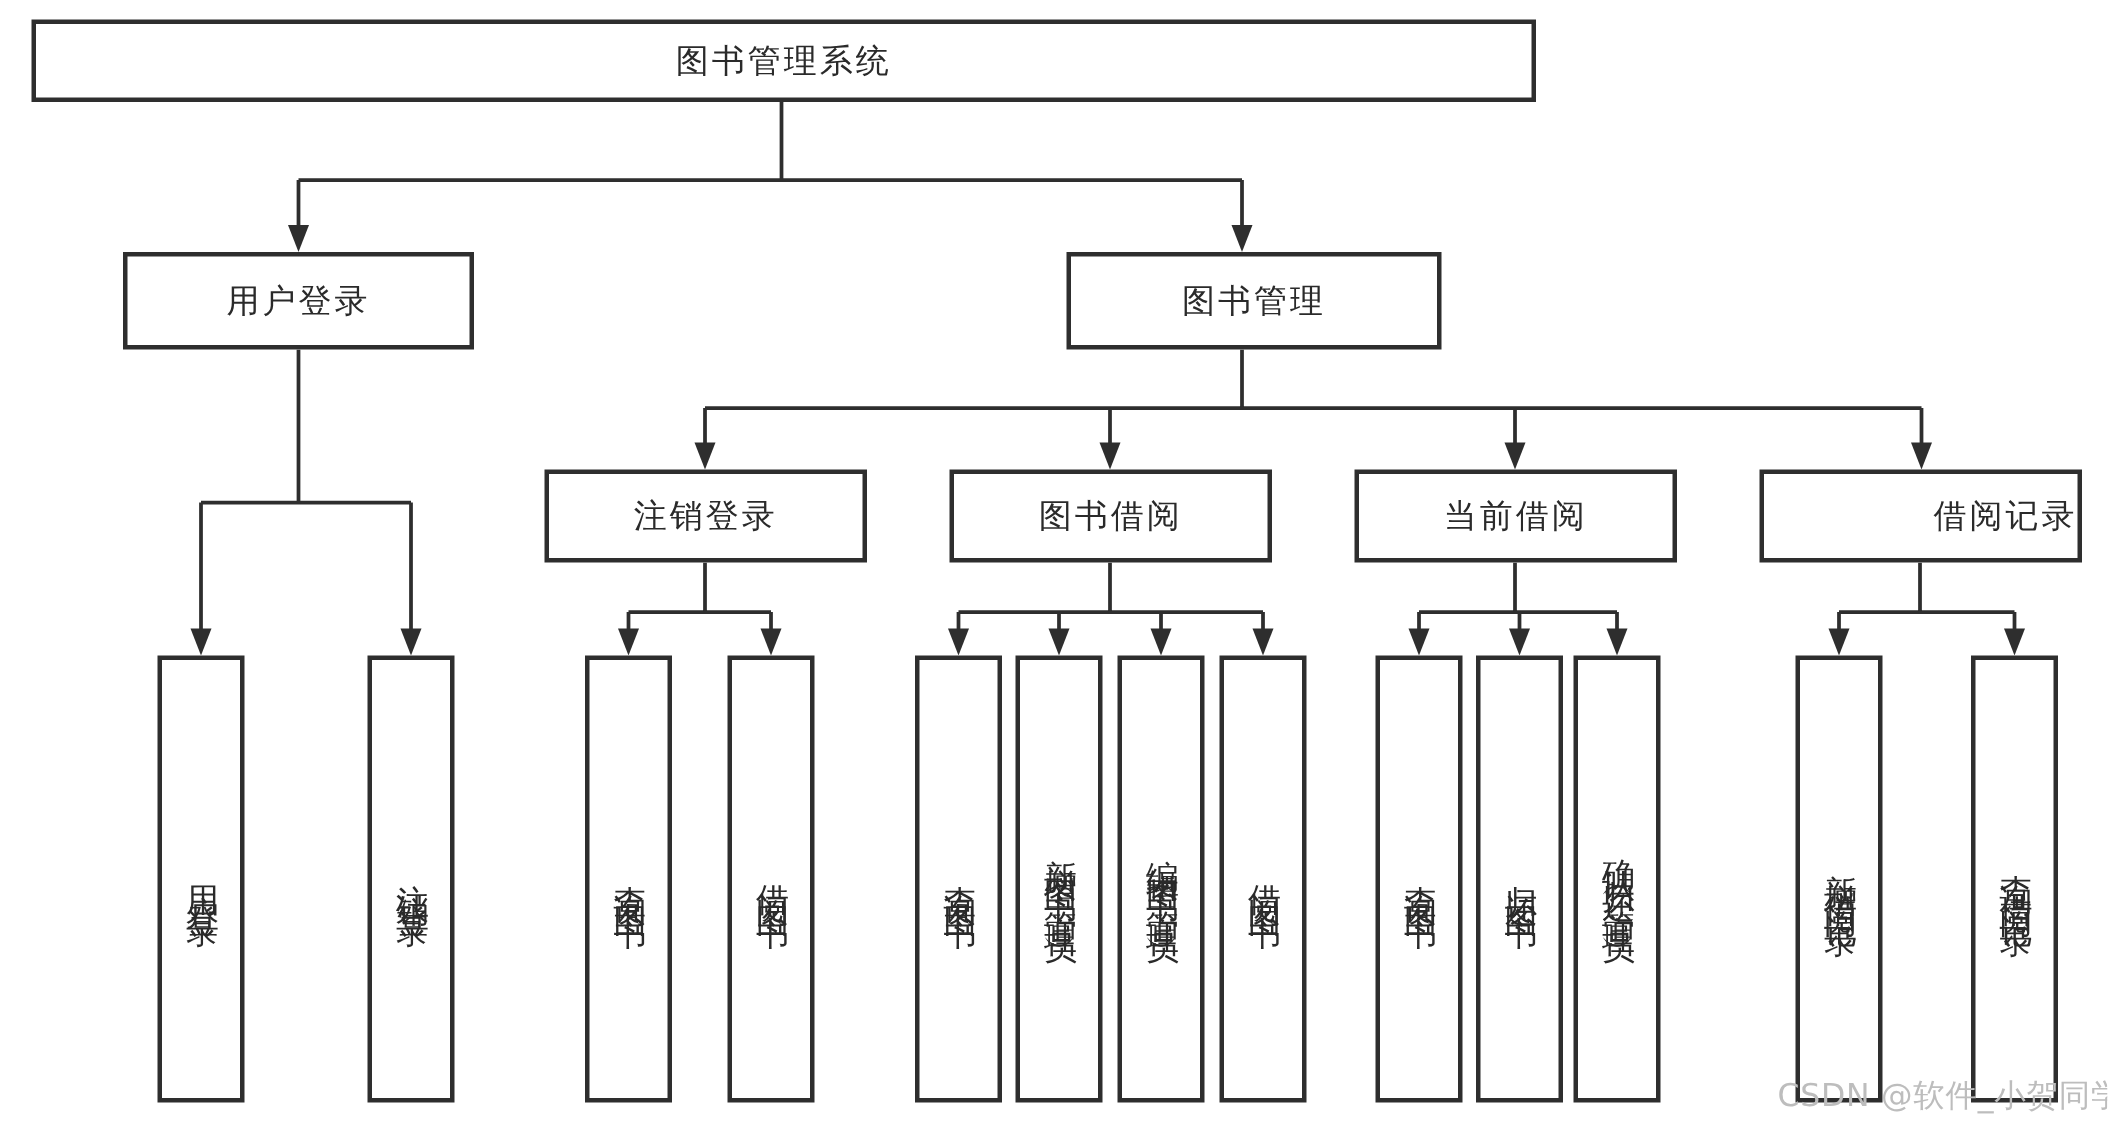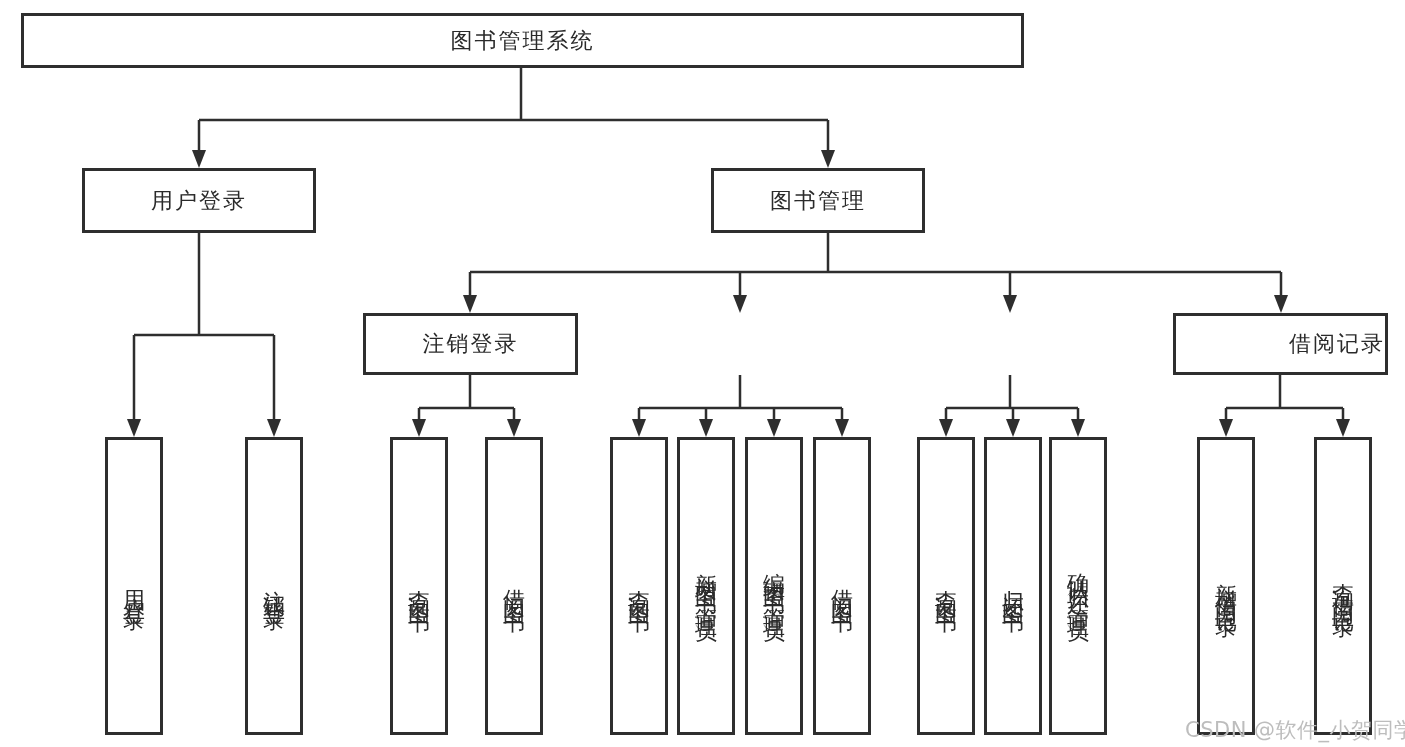--- a/index.html
+++ b/index.html
@@ -34,21 +34,21 @@
   }
   .hlabel {
     font-size: 22px;
     letter-spacing: 2px;
     font-weight: 500;
     color: #2a2a2a;
     white-space: nowrap;
   }
   .root  { left: 21px;  top: 13px;  width: 1003px; height: 55px; }
   .l2a   { left: 82px;  top: 168px; width: 234px;  height: 65px; }
-  .l2b   { left: 711px; top: 168px; width: 214px;  height: 65px; }
+  .l2b   { left: 711px; top: 168px; width: 250px;  height: 65px; }
   .l3    { top: 313px;  width: 215px; height: 62px; }
   .l3a   { left: 363px; }
   .l3b   { left: 633px; }
   .l3c   { left: 903px; }
   .l3d   { left: 1173px; justify-content: flex-end; }
   .leaf  { top: 437px;  width: 58px; height: 298px; }
   .lf01  { left: 105px; }
   .lf02  { left: 245px; }
   .lf03  { left: 390px; }
   .lf04  { left: 485px; }
@@ -124,20 +124,26 @@
   <div class="box l2a">
     <span class="hlabel">用户登录</span>
   </div>
   <div class="box l2b">
     <span class="hlabel">图书管理</span>
   </div>
 
   <div class="box l3 l3a">
     <span class="hlabel">注销登录</span>
   </div>
+  <div class="box l3 l3b">
+    <span class="hlabel">图书借阅</span>
+  </div>
+  <div class="box l3 l3c">
+    <span class="hlabel">当前借阅</span>
+  </div>
   <div class="box l3 l3d">
     <span class="hlabel">借阅记录</span>
   </div>
 
   <div class="box leaf lf01">
     <span class="vtext">用户登录</span>
   </div>
   <div class="box leaf lf02">
     <span class="vtext">注销登录</span>
   </div>

